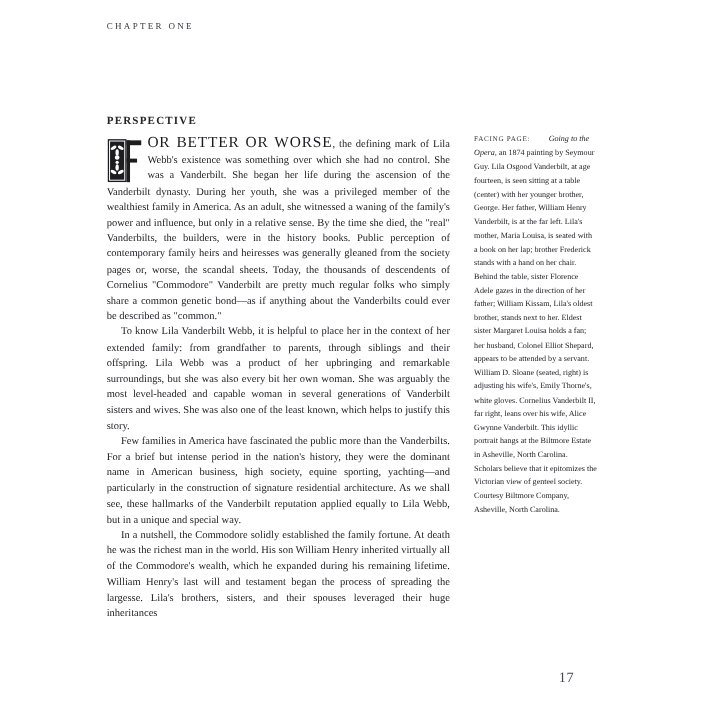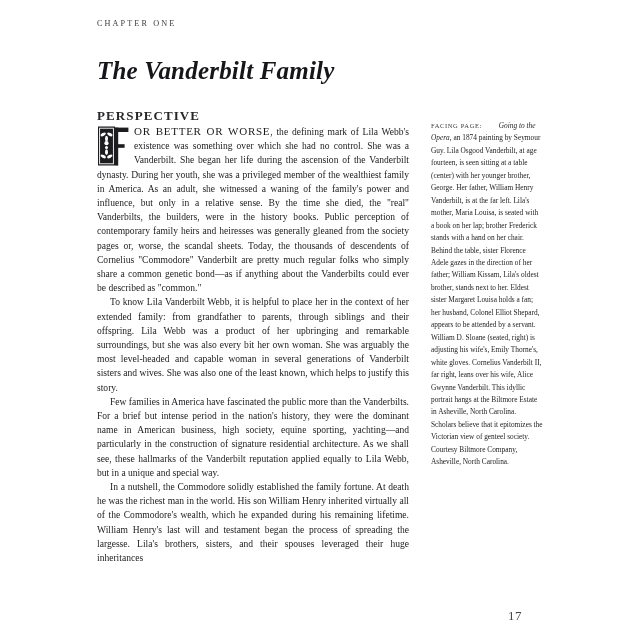--- a/index.html
+++ b/index.html
@@ -40,21 +40,21 @@
     letter-spacing: 0.2px;
     font-family: "Liberation Serif", "DejaVu Serif", serif;
     white-space: nowrap;
   }
 
   
   .section-heading {
     position: absolute;
     left: 97px;
     top: 97px;
-    font-size: 13px;
+    font-size: 10px;
     letter-spacing: 1.1px;
     color: #27272b;
     font-family: "Liberation Serif", "DejaVu Serif", serif;
     text-transform: uppercase;
   }
 
   
   .main-column {
     position: absolute;
     left: 97px;
@@ -78,21 +78,21 @@
   .dropcap {
     float: left;
     width: 33px;
     height: 42px;
     margin: 1px 4px 0 0;
     position: relative;
   }
   .dropcap svg { display: block; }
 
   .opening-smallcaps {
-    font-size: 11px;
+    font-size: 14px;
     letter-spacing: 0.75px;
     text-transform: uppercase;
   }
 
   
   .caption-column {
     position: absolute;
     left: 431px;
     top: 120px;
     width: 112px;
@@ -120,21 +120,20 @@
     letter-spacing: 0.4px;
   }
 </style>
 </head>
 <body>
 
 <div class="page">
 
   <div class="chapter-label">CHAPTER ONE</div>
 
-  <h1 class="chapter-title">The Vanderbilt Family</h1>
 
   <h2 class="section-heading">PERSPECTIVE</h2>
 
   <div class="main-column">
 
     <p class="first">
       <span class="dropcap">
         <svg width="33" height="42" viewBox="0 0 33 42" xmlns="http://www.w3.org/2000/svg">
           <rect x="0" y="0" width="33" height="42" fill="#ffffff"></rect>
 

